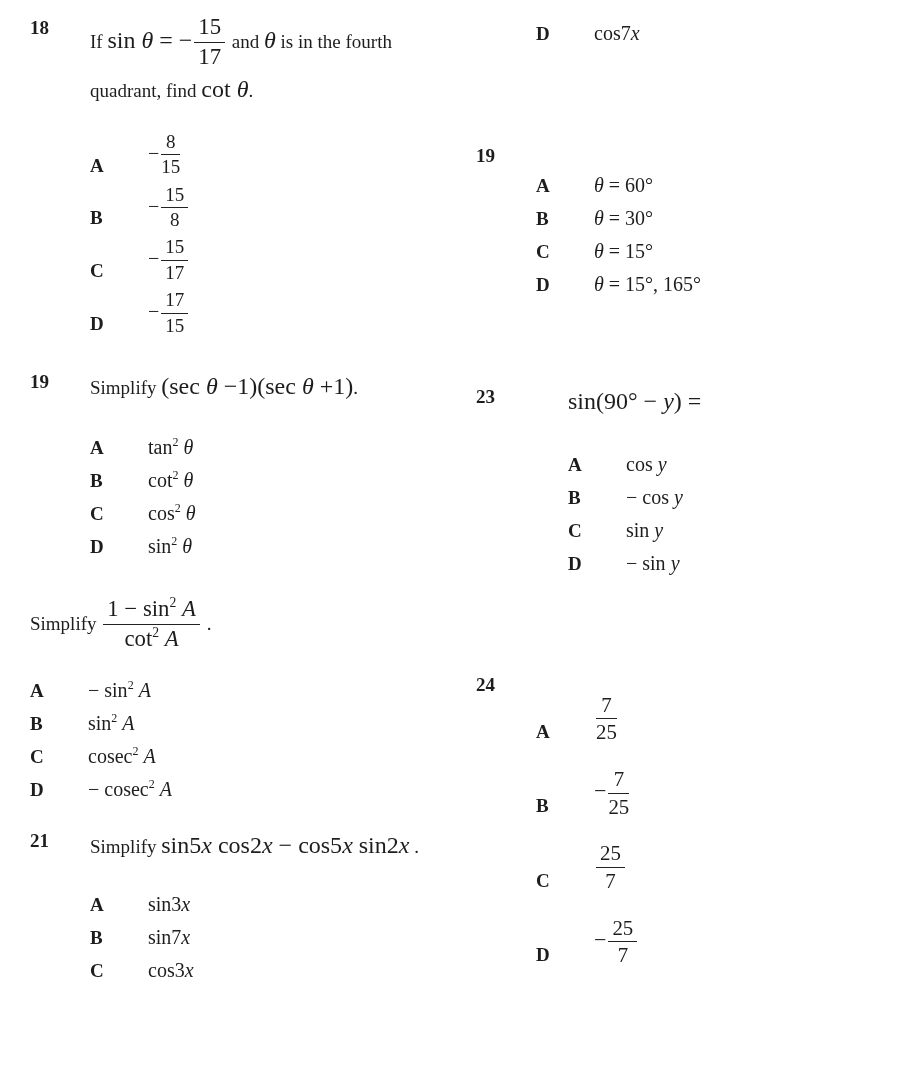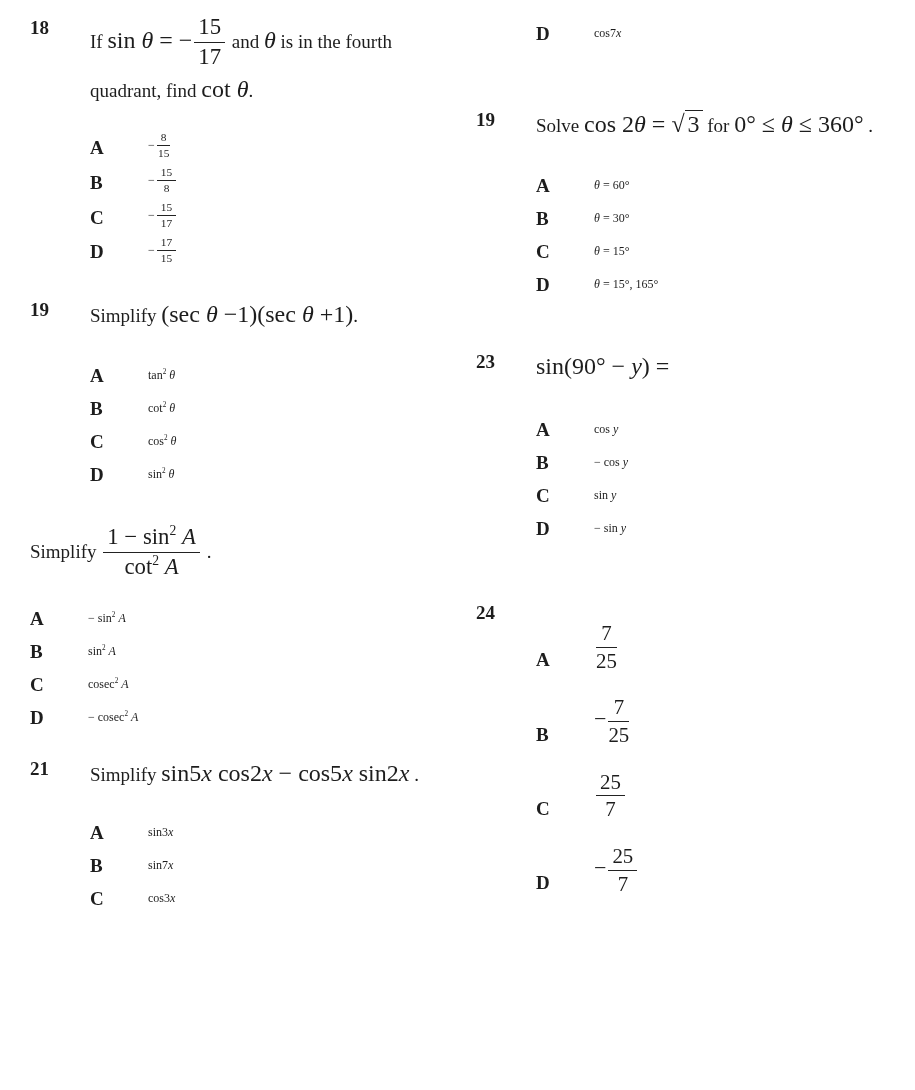--- a/index.html
+++ b/index.html
@@ -29,31 +29,31 @@
     vertical-align:middle;line-height:1.18;font-size:0.95em;margin:0 2px;
   }
   .fnum{border-bottom:1.4px solid #222;padding:0 4px 1px;}
   .fden{padding-top:1px;}
   .root{white-space:nowrap;}
   .vinc{border-top:1.4px solid #222;padding:0 3px;}
 
   .options{margin-top:28px;}
   .option{display:flex;align-items:flex-end;margin:6px 0;font-size:19px;line-height:27px;}
   .option .letter{width:58px;flex:none;font-weight:bold;}
-  .option .value{font-size:12px;white-space:nowrap;}
+  .option .value{font-size:20px;white-space:nowrap;}
   .option.tall{margin:5px 0;}
 
   
   .q18 .options{margin-top:24px;} .q18{margin-bottom:26px;}
   .q19 .options{margin-top:30px;} .q19{margin-bottom:30px;}
   .q20 .options{margin-top:24px;} .q20{margin-bottom:18px;}
   .q21 .options{margin-top:28px;} .q21{margin-bottom:0;}
   .orphan{margin-bottom:38px;} .orphan .options{margin-top:0;}
   .q22 .options{margin-top:30px;} .q22{margin-bottom:28px;}
-  .q23 .options{margin-top:32px;} .q23{margin-bottom:36px;}
+  .q23 .options{margin-top:32px;} .q23{margin-bottom:36px;gap:32px;}
   .q24 .options{margin-top:14px;} .q24{margin-bottom:0;}
   .spread .option{margin:22px 0;}
   .spread .option .value{font-size:22px;}
 </style>
 </head>
 <body>
 
 <div class="page">
 
   <div class="col col-left">
@@ -183,21 +183,20 @@
               <span class="letter">D</span>
               <span class="value math">cos7<i>x</i></span>
             </div>
           </div>
       </div>
     </section>
 
     <section class="question q22">
       <div class="qnum">19</div>
       <div class="qbody">
-        <div class="prompt">Solve <span class="math">cos 2<i>θ</i> = <span class="root">√<span class="vinc">3</span></span></span> for <span class="math">0° ≤ <i>θ</i> ≤ 360°</span> .</div>
         <div class="options">
             <div class="option">
               <span class="letter">A</span>
               <span class="value math"><i>θ</i> = 60°</span>
             </div>
             <div class="option">
               <span class="letter">B</span>
               <span class="value math"><i>θ</i> = 30°</span>
             </div>
             <div class="option">

